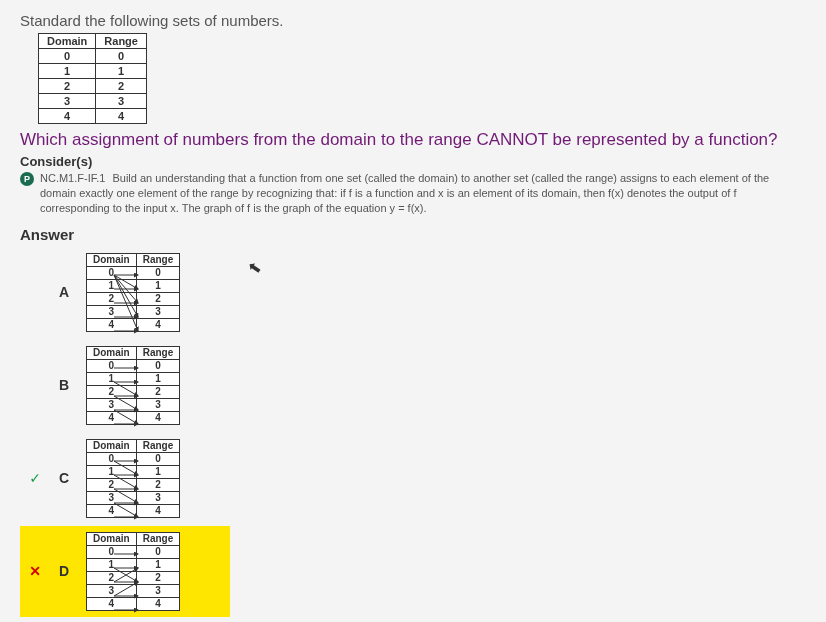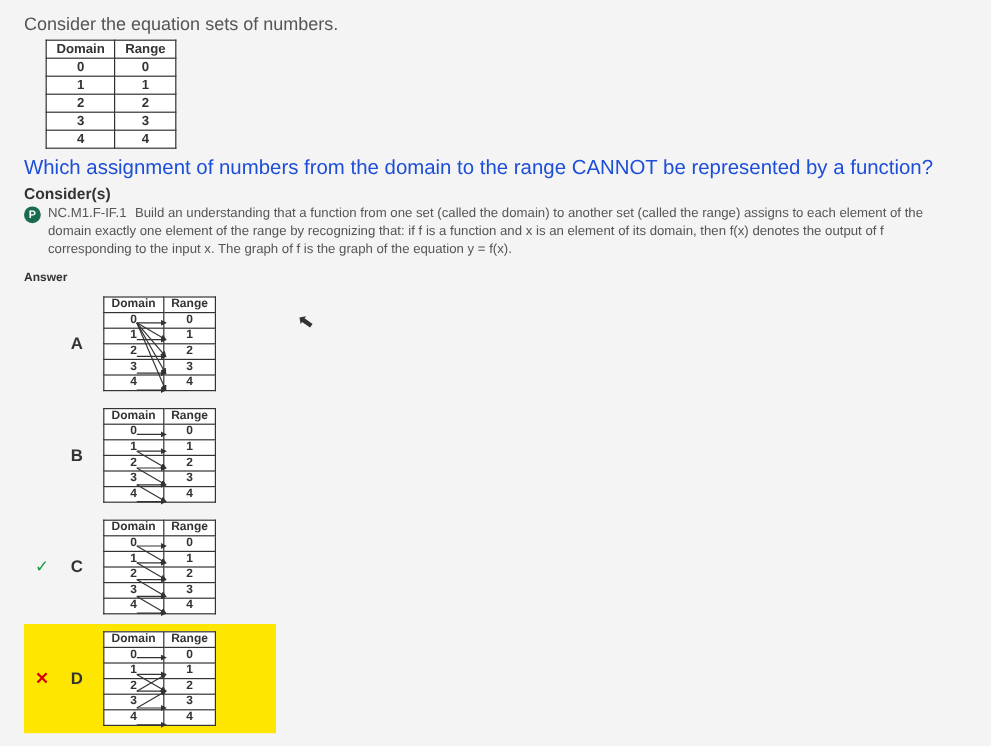--- a/index.html
+++ b/index.html
@@ -18,31 +18,31 @@
     margin: 2px 0 6px 18px;
   }
   .dr-table th, .dr-table td {
     border: 1px solid #333;
     padding: 1px 8px;
     text-align: center;
     font-weight: bold;
     background: #fff;
   }
   .dr-table th { font-weight: bold; }
-  .question { font-size: 17px; color: #1d4ed8; margin: 6px 0 4px 0; }
+  .question { font-size: 17px; color: #701a75; margin: 6px 0 4px 0; }
   .standards-h { font-size: 13px; font-weight: bold; margin: 4px 0 2px 0; }
   .standard-row { display: flex; align-items: flex-start; gap: 6px; font-size: 11px; color: #555; line-height: 1.35; }
   .badge {
     flex: 0 0 auto;
     width: 14px; height: 14px; border-radius: 50%;
     background: #1a6b4f; color: #fff; font-size: 9px;
     display: flex; align-items: center; justify-content: center;
     font-weight: bold; margin-top: 1px;
   }
-  .ans-h { font-size: 10px; font-weight: bold; margin: 10px 0 4px 0; }
+  .ans-h { font-size: 15px; font-weight: bold; margin: 10px 0 4px 0; }
   .answer-row {
     display: flex; align-items: center; gap: 14px;
     padding: 6px 8px; margin: 2px 0; width: 210px;
   }
   .answer-row.highlight { background: #ffe600; }
   .mark { width: 14px; text-align: center; font-size: 14px; }
   .mark.correct { color: #159947; }
   .mark.wrong { color: #d40000; font-weight: bold; }
   .opt-label { font-weight: bold; font-size: 14px; width: 16px; text-align: center; }
   .mini-wrap { position: relative; }
@@ -69,21 +69,21 @@
     position: absolute;
     font-size: 16px;
     color: #333;
     left: 248px; top: 258px;
     transform: rotate(-10deg);
   }
 </style>
 </head>
 <body>
 
-<div class="intro">Consider the equation sets of numbers.</div>
+<div class="intro">Standard the following sets of numbers.</div>
 
 <table class="dr-table">
   <thead>
       <tr>
     <th>Domain</th>
     <th>Range</th>
   </tr>
     </thead>
   <tbody id="main-tbody">
       <tr>

